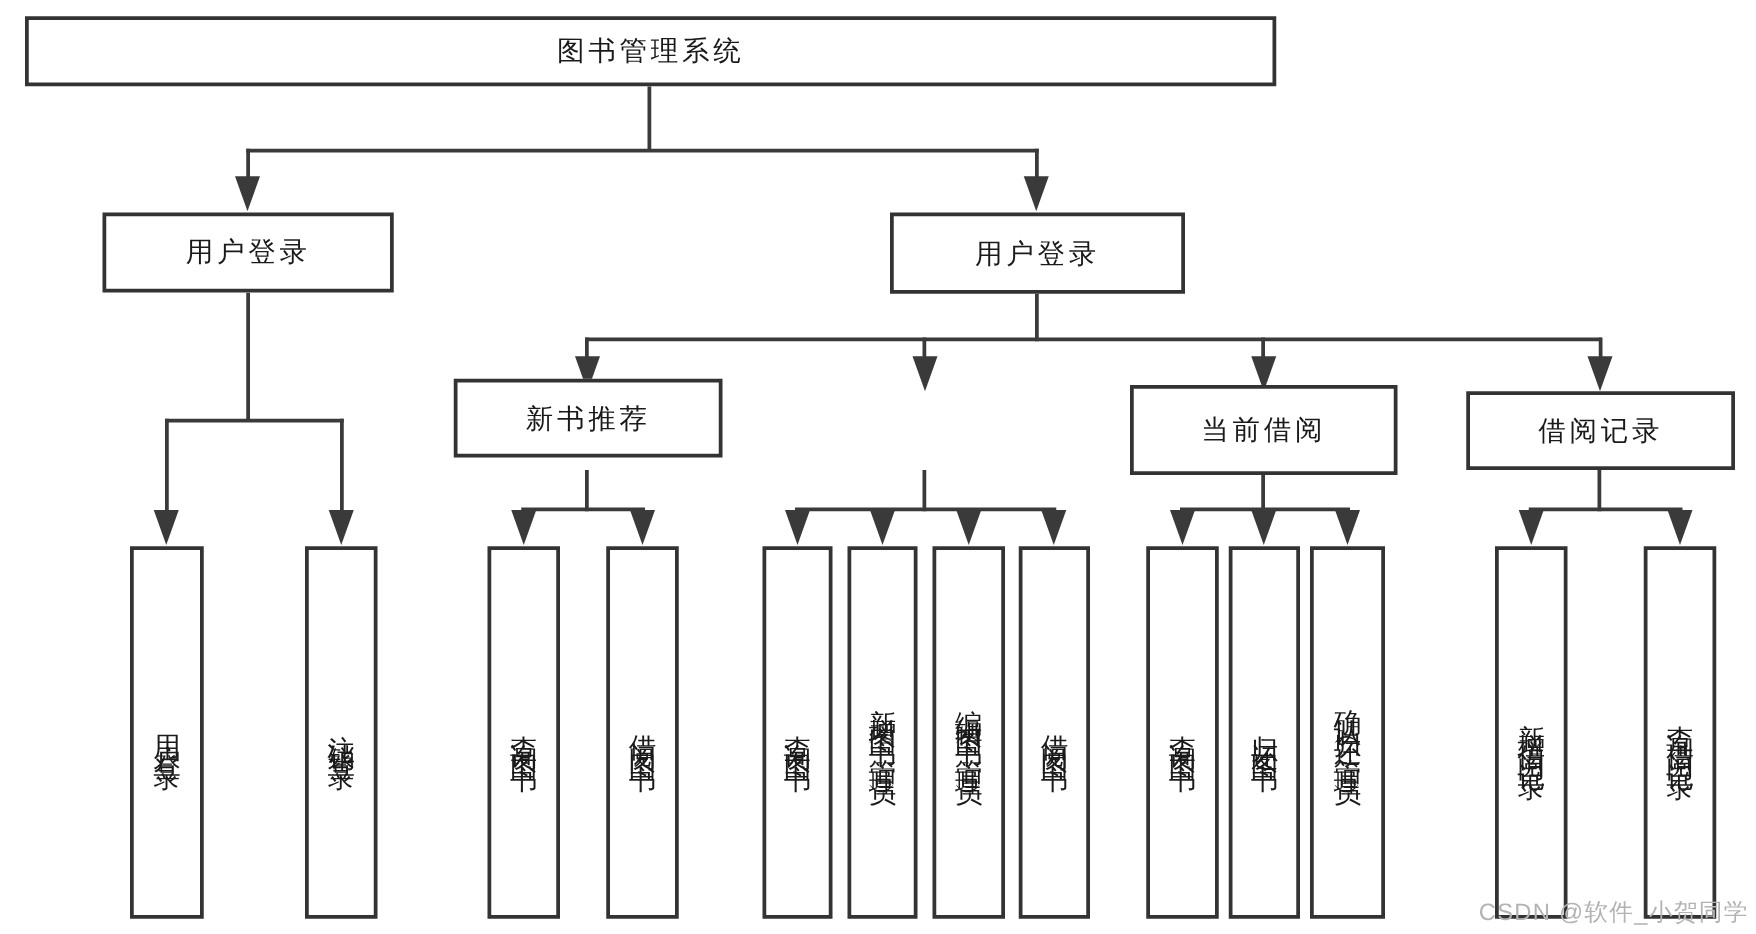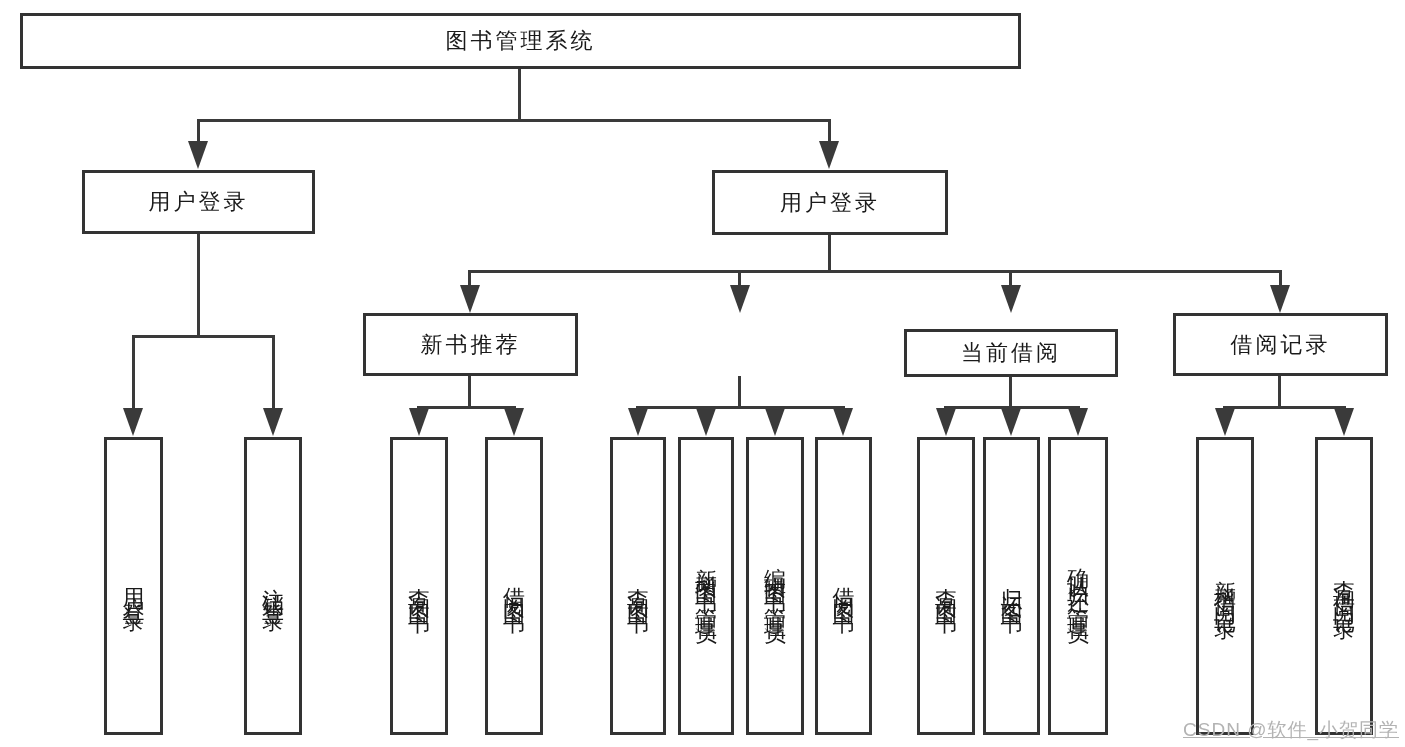--- a/index.html
+++ b/index.html
@@ -22,21 +22,21 @@
   }
   .vl{position:absolute;width:3px;background:var(--line,#3a3a3a);}
   .hl{position:absolute;height:3px;background:var(--line,#3a3a3a);}
   .ar{
     position:absolute;width:0;height:0;
     border-left:10px solid transparent;border-right:10px solid transparent;
     border-top:28px solid var(--line,#3a3a3a);
   }
   .watermark{
     position:absolute;right:6px;bottom:4px;
-    font-size:19px;color:var(--watermark,#b3b3b3);letter-spacing:1px;z-index:5;text-decoration:underline;
+    font-size:19px;color:var(--watermark,#b3b3b3);letter-spacing:1px;z-index:5;
   }
 </style>
 </head>
 <body>
 
 <div class="canvas">
 
   <div class="vl" style="left:518px;top:69px;height:52px"></div>
   <div class="hl" style="left:197px;top:119px;width:634px"></div>
   <div class="vl" style="left:197px;top:119px;height:23px"></div>
@@ -89,24 +89,24 @@
     <span>图书管理系统</span>
   </div>
 
   <div class="node h" style="left:82px;top:170px;width:233px;height:64px">
     <span>用户登录</span>
   </div>
   <div class="node h" style="left:712px;top:170px;width:236px;height:65px">
     <span>用户登录</span>
   </div>
 
-  <div class="node h" style="left:363px;top:313px;width:215px;height:63px">
+  <div class="node h" style="left:363px;top:303px;width:215px;height:63px">
     <span>新书推荐</span>
   </div>
-  <div class="node h" style="left:904px;top:329px;width:214px;height:48px">
+  <div class="node h" style="left:904px;top:308px;width:214px;height:72px">
     <span>当前借阅</span>
   </div>
   <div class="node h" style="left:1173px;top:313px;width:215px;height:63px">
     <span>借阅记录</span>
   </div>
 
   <div class="node v" style="left:104px;top:437px;width:59px;height:298px">
     <span>用户登录</span>
   </div>
   <div class="node v" style="left:244px;top:437px;width:58px;height:298px">

